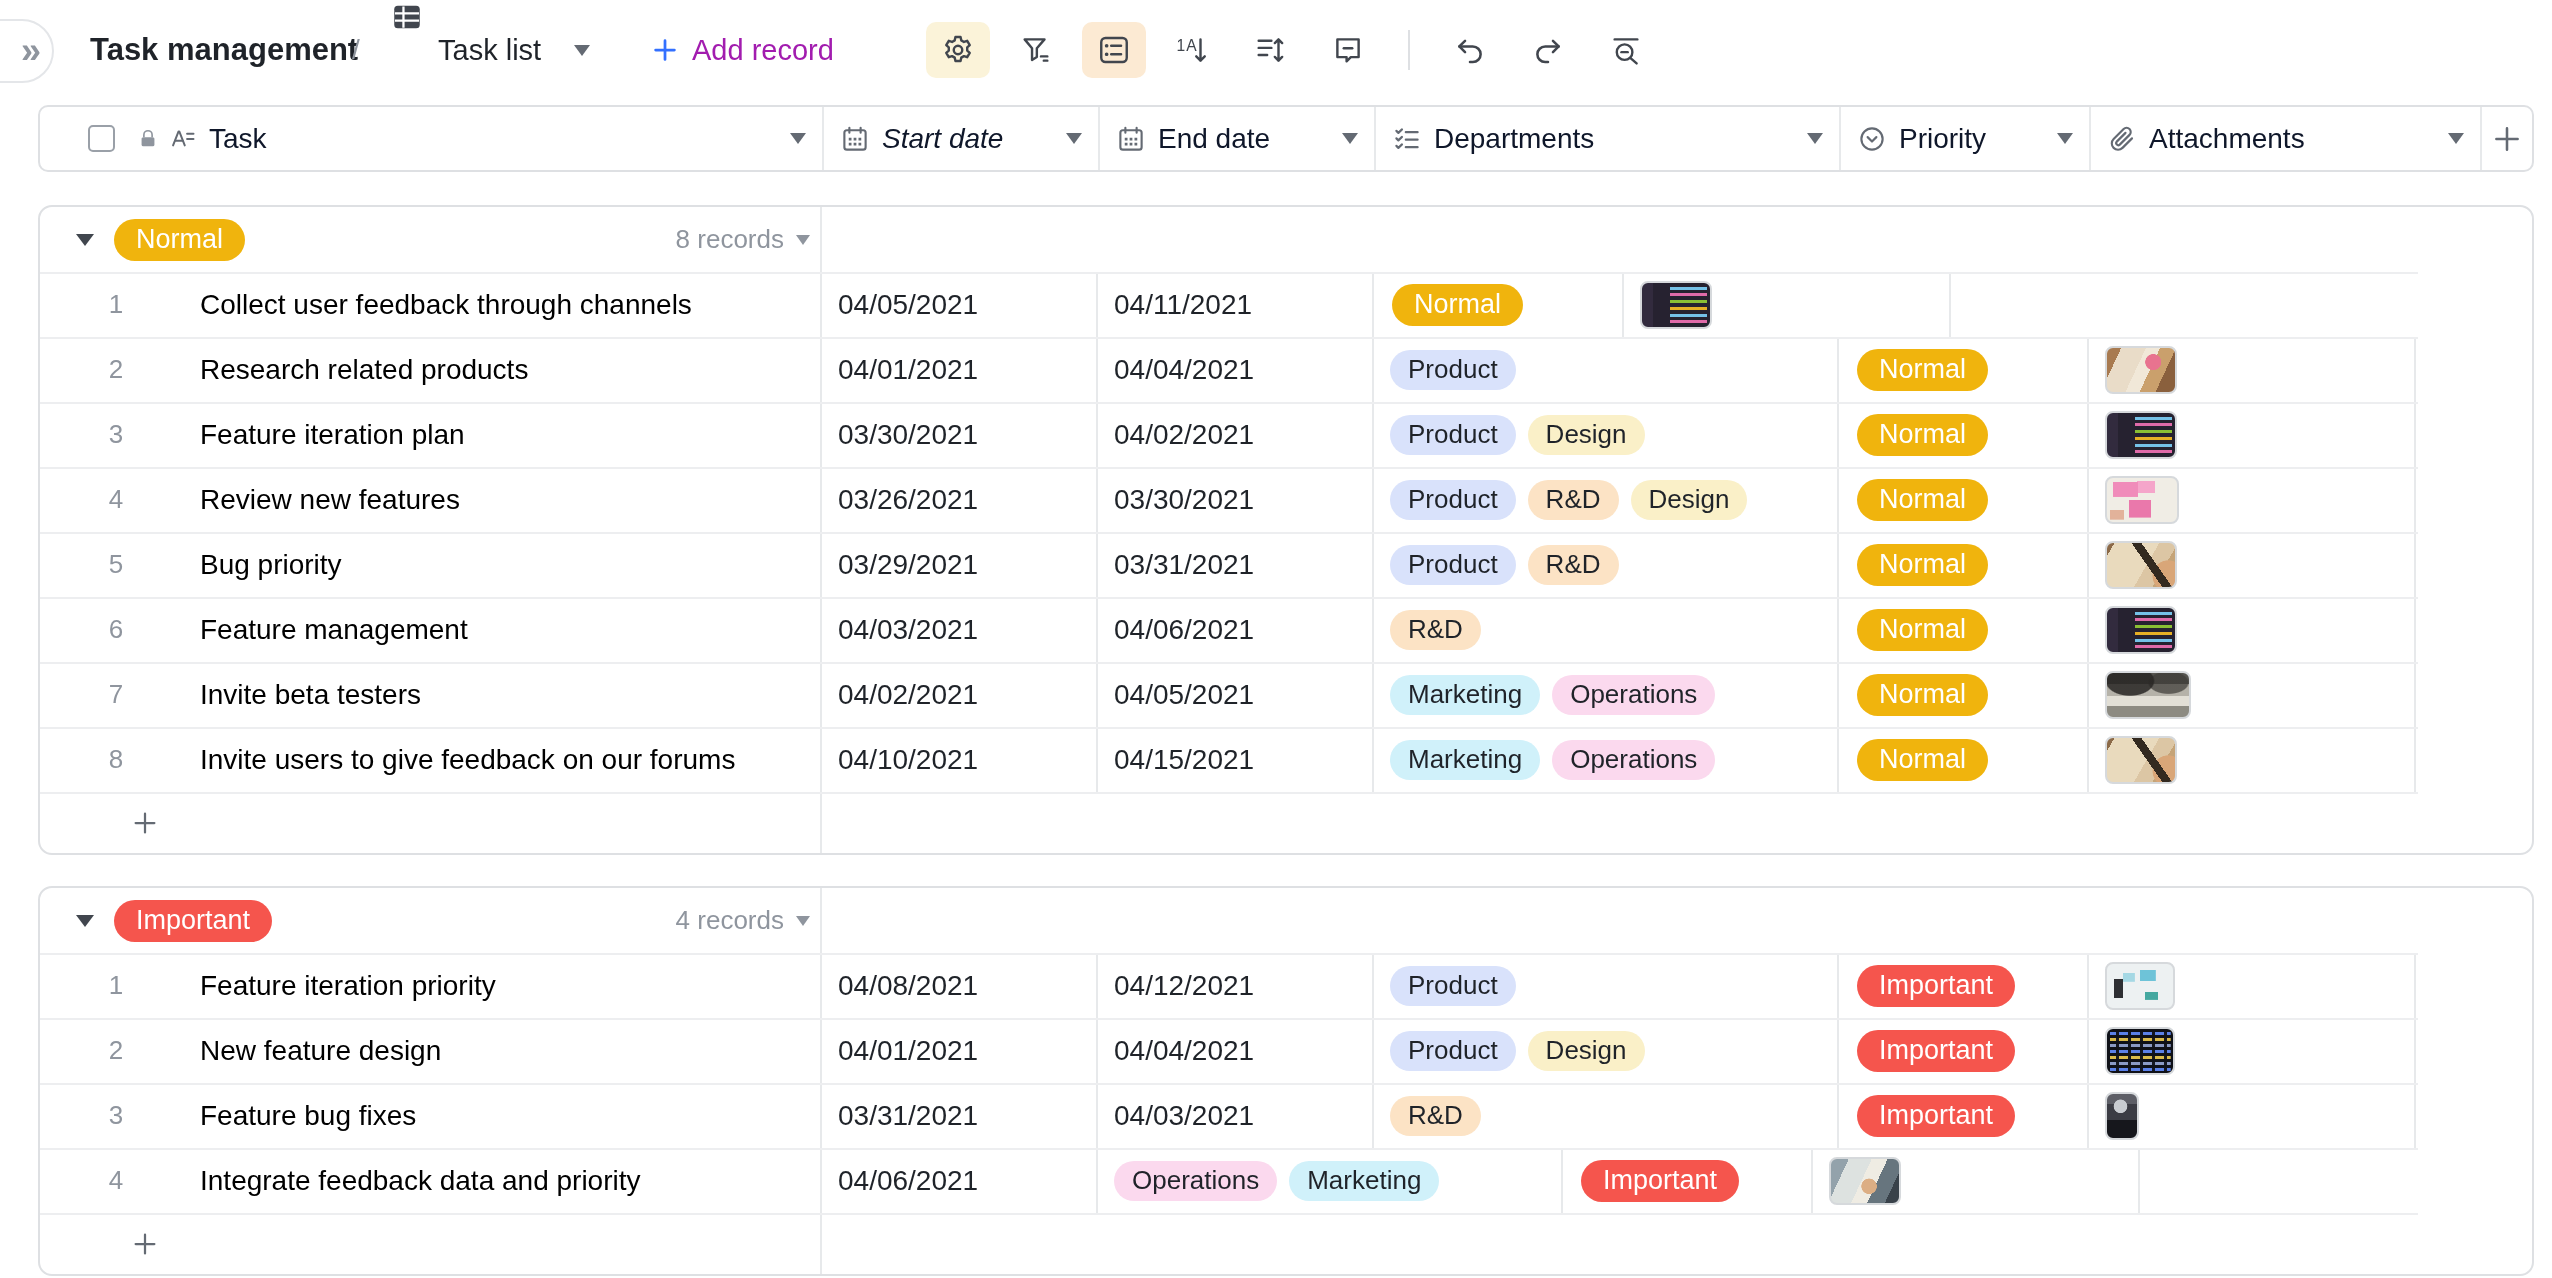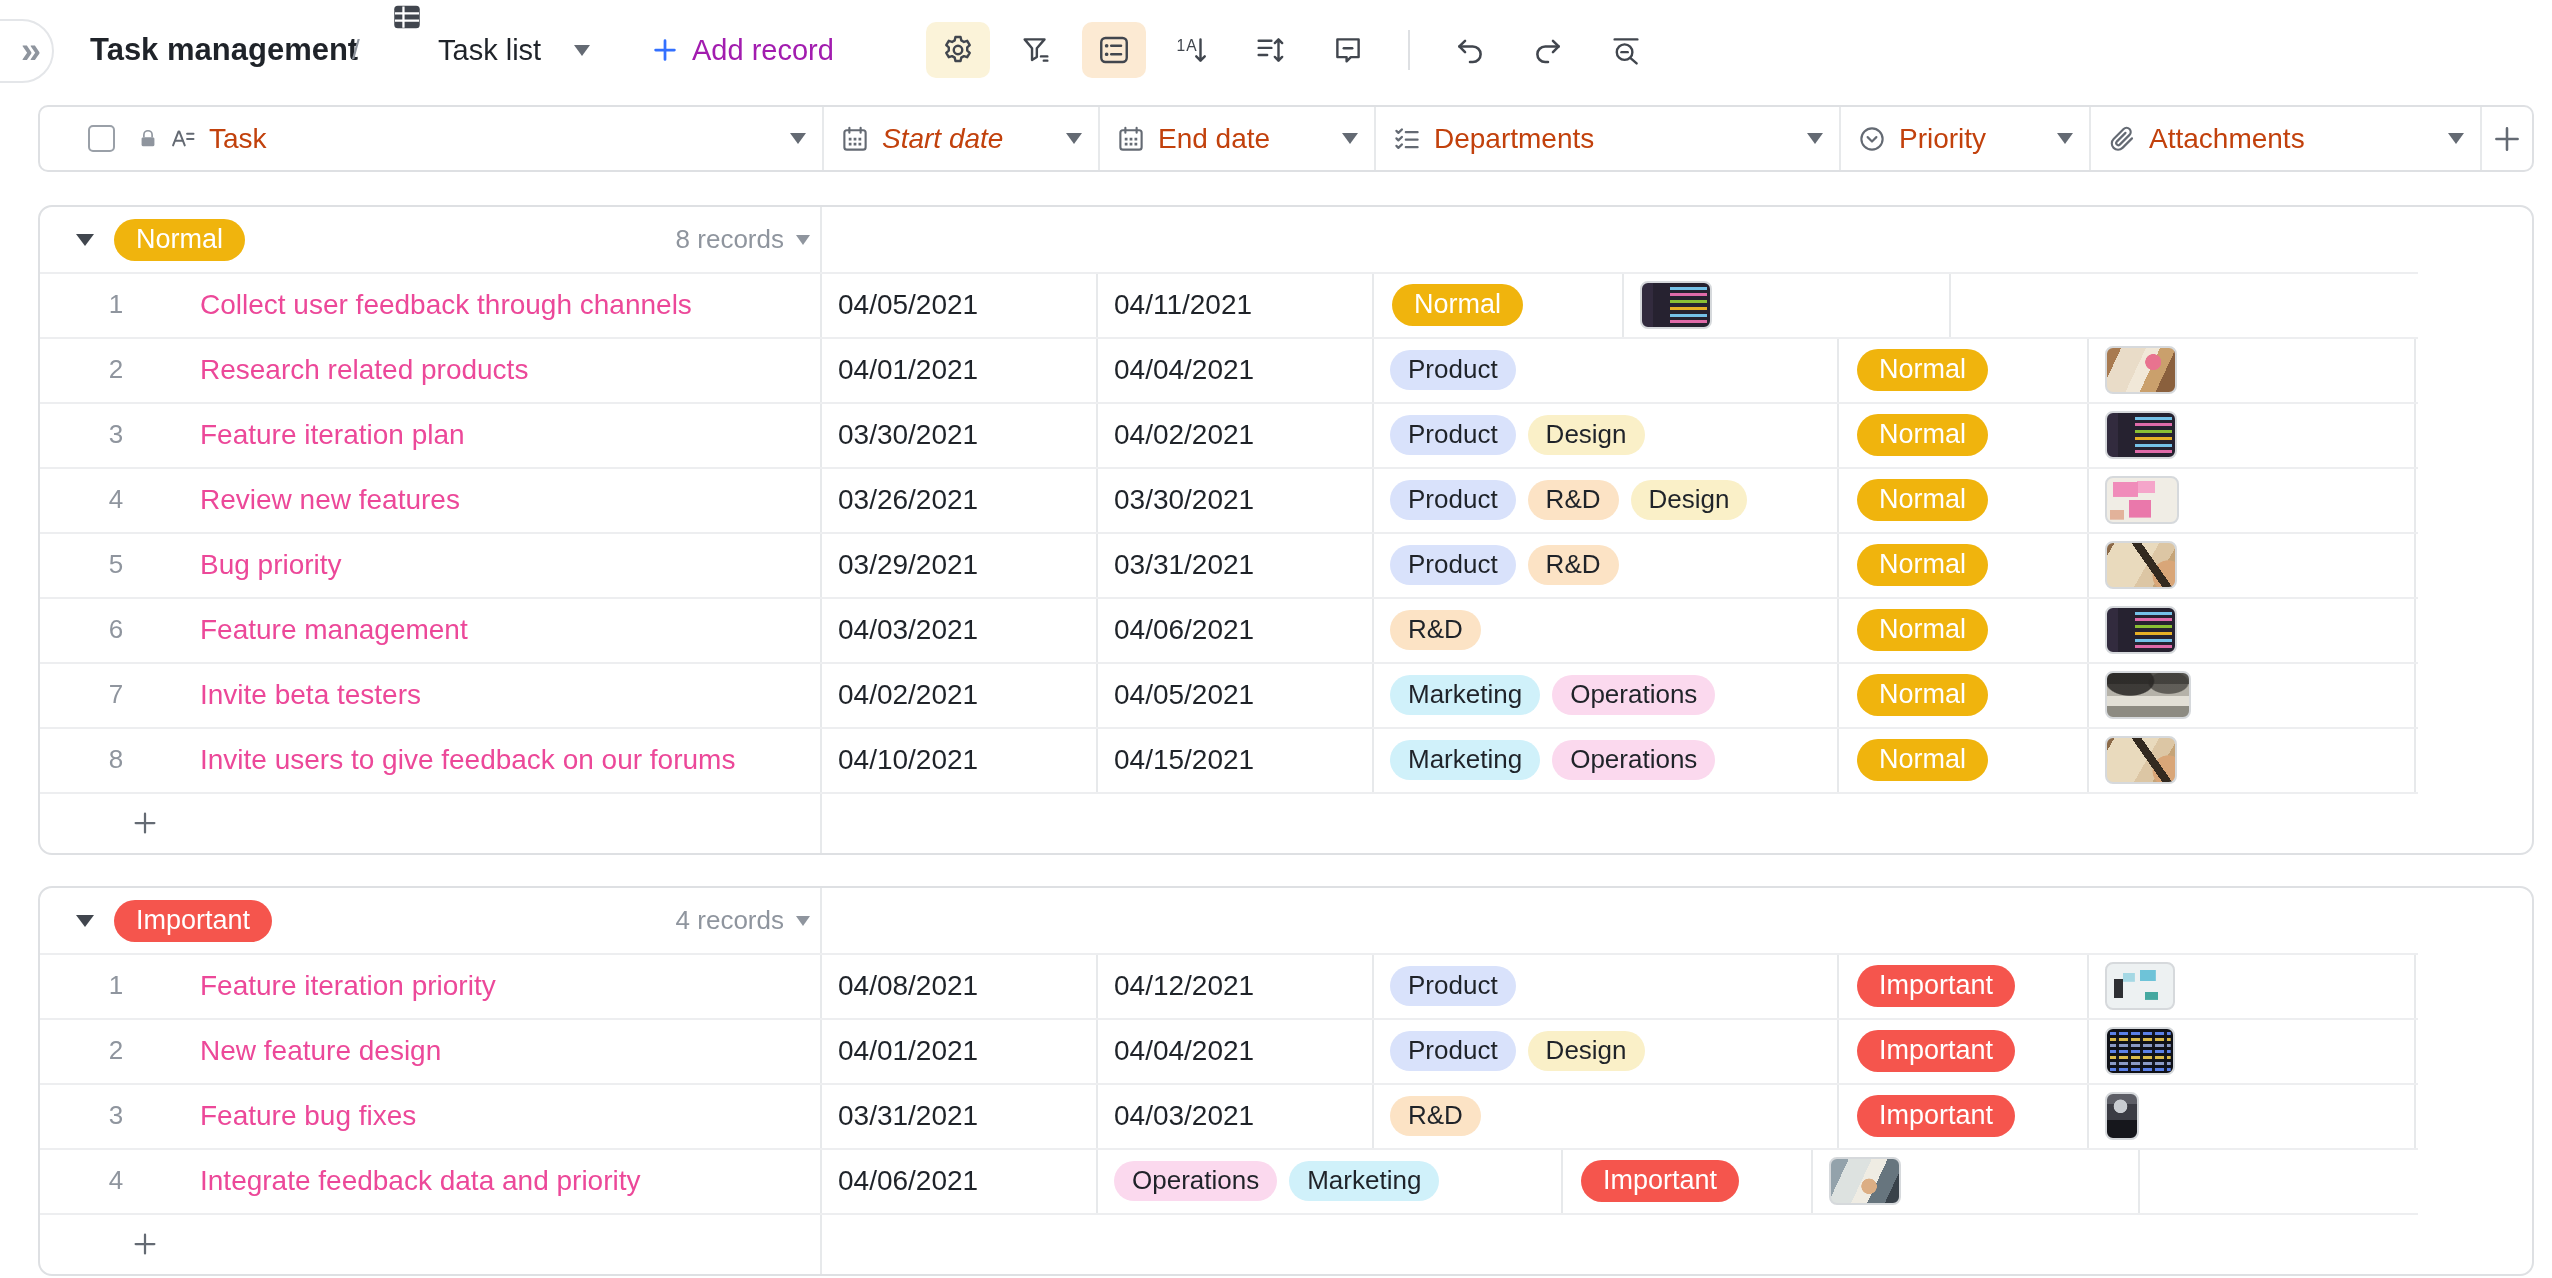--- a/index.html
+++ b/index.html
@@ -34,21 +34,21 @@
   .tool-btn .icn{width:34px;height:34px;}
   .tool-divider{width:2px;height:40px;background:#DEE0E3;margin:0 14px;flex:none;}
 
   
   .grid-header{position:absolute;left:38px;top:105px;width:2496px;height:67px;background:#fff;
     border:2px solid #DEE0E3;border-radius:10px;box-sizing:border-box;display:flex;}
   .hcell{display:flex;align-items:center;box-sizing:border-box;height:100%;border-left:2px solid #E7E9EB;
     padding-left:16px;cursor:pointer;}
   .hcell:first-child{border-left:none;padding-left:0;}
   .hcell .ficon{width:30px;height:30px;color:#646A73;}
-  .hcell .hlabel{margin-left:12px;font-size:28px;font-weight:500;color:#c2410c;white-space:nowrap;}
+  .hcell .hlabel{margin-left:12px;font-size:28px;font-weight:500;color:#0f172a;white-space:nowrap;}
   .hcell .hcaret{margin-left:auto;margin-right:16px;}
   .hcheckbox{width:27px;height:27px;border:2.5px solid #9AA0A8;border-radius:5px;margin-left:48px;
     box-sizing:border-box;background:#fff;cursor:pointer;flex:none;}
   .hlock{width:22px;height:22px;color:#8F959E;margin-left:22px;}
   .htask-ficon{margin-left:10px;}
   .hplus{flex:1;display:flex;align-items:center;justify-content:center;border-left:2px solid #E7E9EB;
     cursor:pointer;color:#646A73;}
   .hplus .icn{width:34px;height:34px;}
 
   
@@ -68,21 +68,21 @@
   .row{height:65px;display:flex;position:relative;}
   .row::before{content:"";position:absolute;left:0;top:0;width:2378px;height:2px;background:#EDEEF0;}
   .c{box-sizing:border-box;height:100%;display:flex;align-items:center;border-right:2px solid #E7E9EB;}
   .c-task{width:782px;}
   .c-start,.c-end{width:276px;padding-left:16px;font-size:28px;}
   .c-dept{width:465px;padding-left:16px;gap:12px;}
   .c-priority{width:250px;padding-left:18px;}
   .c-attach{width:327px;padding-left:16px;}
   .c-rest{flex:1;border-right:none;}
   .row-num{margin-left:52px;width:48px;text-align:center;font-size:26px;color:#8F959E;flex:none;}
-  .task-text{margin-left:60px;font-size:28px;color:#ec4899;white-space:nowrap;}
+  .task-text{margin-left:60px;font-size:28px;color:#000000;white-space:nowrap;}
   .tag{height:40px;border-radius:20px;padding:0 18px;display:flex;align-items:center;font-size:26px;
     color:#1F2329;white-space:nowrap;flex:none;}
   .pill{height:42px;border-radius:21px;padding:0 22px;display:flex;align-items:center;color:#fff;
     font-size:27px;font-weight:500;white-space:nowrap;}
 
   .add-row{height:61px;display:flex;position:relative;}
   .add-row::before{content:"";position:absolute;left:0;top:0;width:2378px;height:2px;background:#EDEEF0;}
   .a-left{width:782px;height:100%;display:flex;align-items:center;border-right:2px solid #E7E9EB;
     box-sizing:border-box;}
   .a-plus{margin-left:90px;width:30px;height:30px;color:#646A73;cursor:pointer;}

